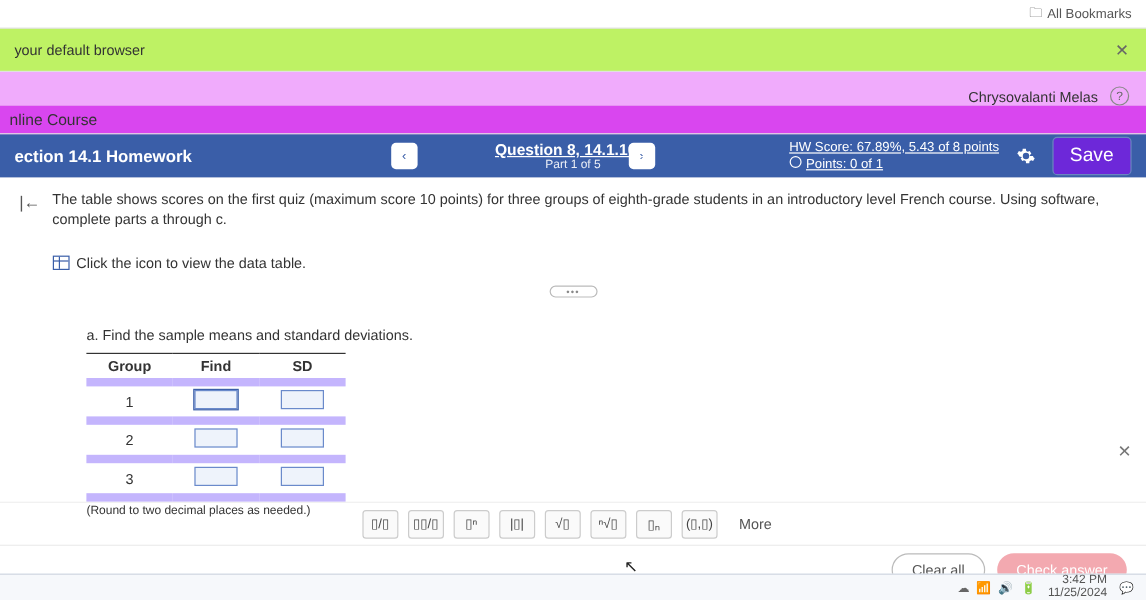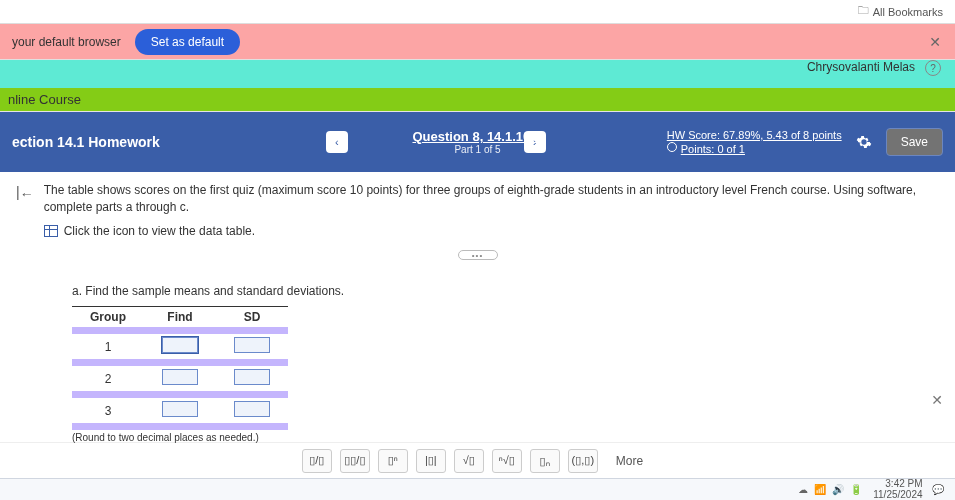--- a/index.html
+++ b/index.html
@@ -1,49 +1,49 @@
 <!DOCTYPE html>
 <html><head>
 <meta charset="utf-8">
 <style>
 * { margin: 0; padding: 0; box-sizing: border-box; font-family: Arial, Helvetica, sans-serif; }
 body { width: 955px; height: 500px; background: #f0f0f0; overflow: hidden; position: relative; }
 
 .bookmarks-bar { height: 24px; display: flex; justify-content: flex-end; align-items: center; padding: 0 12px; font-size: 11px; color: #555; background: #fff; border-bottom: 1px solid #ddd; }
 .bookmarks-bar .folder-icon { margin-right: 4px; }
 
-.browser-banner { height: 36px; display: flex; align-items: center; padding: 0 12px; background: #fca5a5; border-bottom: 1px solid #e0e0e0; position: relative; }
+.browser-banner { height: 36px; display: flex; align-items: center; padding: 0 12px; background: #bef264; border-bottom: 1px solid #e0e0e0; position: relative; }
 .browser-banner .txt { font-size: 12px; color: #333; }
 .set-default-btn { margin-left: 14px; background: #2b5fd9; color: #fff; border: none; border-radius: 16px; padding: 6px 16px; font-size: 12px; cursor: pointer; }
 .banner-close { position: absolute; right: 14px; top: 10px; font-size: 14px; color: #666; cursor: pointer; }
 
-.user-row { height: 28px; display: flex; justify-content: flex-end; align-items: flex-start; padding: 0 14px; font-size: 12px; color: #333; background: #5eead4; }
+.user-row { height: 28px; display: flex; justify-content: flex-end; align-items: flex-end; padding: 0 14px; font-size: 12px; color: #333; background: #f0abfc; }
 .user-row .help { margin-left: 10px; width: 16px; height: 16px; border: 1px solid #888; border-radius: 50%; display: flex; align-items: center; justify-content: center; font-size: 10px; color: #666; cursor: pointer; }
 
-.course-row { height: 24px; display: flex; align-items: center; padding: 0 8px; font-size: 13px; color: #333; background: #84cc16; border-bottom: 1px solid #e4e4e4; }
+.course-row { height: 24px; display: flex; align-items: center; padding: 0 8px; font-size: 13px; color: #333; background: #d946ef; border-bottom: 1px solid #e4e4e4; }
 
-.hw-header { height: 60px; background: #3a5ea8; color: #fff; display: flex; align-items: center; padding: 0 12px; position: relative; }
+.hw-header { height: 36px; background: #3a5ea8; color: #fff; display: flex; align-items: center; padding: 0 12px; position: relative; }
 .hw-title { font-size: 14px; font-weight: 600; }
 .nav-btn { width: 22px; height: 22px; background: #fff; color: #3a5ea8; border-radius: 4px; display: flex; align-items: center; justify-content: center; font-size: 11px; cursor: pointer; margin: 0 6px; }
 .q-center { position: absolute; left: 50%; transform: translateX(-50%); text-align: center; }
 .q-center .q-title { font-size: 13px; font-weight: 700; text-decoration: underline; }
 .q-center .q-part { font-size: 10px; opacity: .9; }
 .hw-right { margin-left: auto; display: flex; align-items: center; gap: 12px; }
 .score-block { font-size: 11px; line-height: 1.3; text-align: left; text-decoration: underline; }
 .score-block .pts { display: flex; align-items: flex-start; gap: 4px; }
 .radio-dot { width: 10px; height: 10px; border: 1.5px solid #fff; border-radius: 50%; display: inline-block; }
 .gear { width: 20px; height: 20px; display: flex; align-items: center; justify-content: center; cursor: pointer; }
 .gear svg { fill: #fff; }
-.save-btn { background: #737373; border: 1px solid #6b86c0; color: #fff; padding: 6px 14px; border-radius: 4px; font-size: 12px; cursor: pointer; }
+.save-btn { background: #6d28d9; border: 1px solid #6b86c0; color: #fff; padding: 6px 14px; border-radius: 4px; font-size: 16px; cursor: pointer; }
 
 .content { background: #fff; padding: 10px 16px 6px 16px; position: relative; height: 270px; }
 .prompt-row { display: flex; align-items: flex-start; gap: 10px; font-size: 12px; color: #333; }
 .collapse-icon { font-size: 14px; color: #555; cursor: pointer; padding-top: 2px; }
 .prompt-text { flex: 1; line-height: 1.45; }
-.data-link { display: flex; align-items: center; gap: 6px; margin-top: 6px; cursor: pointer; }
+.data-link { display: flex; align-items: center; gap: 6px; margin-top: 18px; cursor: pointer; }
 .table-icon { width: 14px; height: 12px; border: 1px solid #3a5ea8; display: inline-block; position: relative; }
 .table-icon::before, .table-icon::after { content: ""; position: absolute; background: #3a5ea8; }
 .table-icon::before { top: 3px; left: 0; right: 0; height: 1px; }
 .table-icon::after { top: 0; bottom: 0; left: 4px; width: 1px; }
 .expander { margin: 10px auto 0; width: 40px; height: 10px; border: 1px solid #bbb; border-radius: 6px; display: flex; align-items: center; justify-content: center; font-size: 8px; color: #888; cursor: pointer; letter-spacing: 1px; }
 
 .part-a { margin: 24px 0 0 56px; font-size: 12px; color: #333; }
 .stats-table { margin-top: 8px; border-collapse: collapse; font-size: 12px; }
 .stats-table th, .stats-table td { border-top: 1px solid #333; border-bottom: 7px solid #c4b5fd; padding: 3px 18px; text-align: center; }
 .stats-table th { font-weight: 700; }
@@ -69,21 +69,20 @@
 </head>
 <body>
 
 <div class="bookmarks-bar">
   <span class="folder-icon">🗀</span>
   <span>All Bookmarks</span>
 </div>
 
 <div class="browser-banner">
   <span class="txt">your default browser</span>
-  <button class="set-default-btn">Set as default</button>
   <span class="banner-close">✕</span>
 </div>
 
 <div class="user-row">
   <span>Chrysovalanti Melas</span>
   <span class="help">?</span>
 </div>
 
 <div class="course-row">
   <span>nline Course</span>

